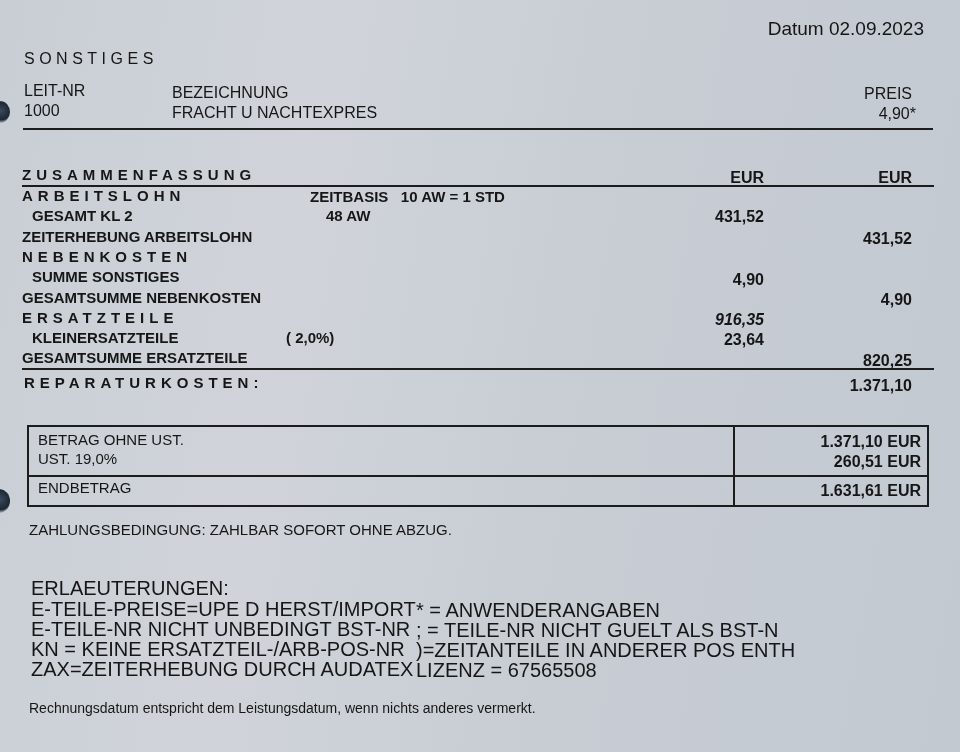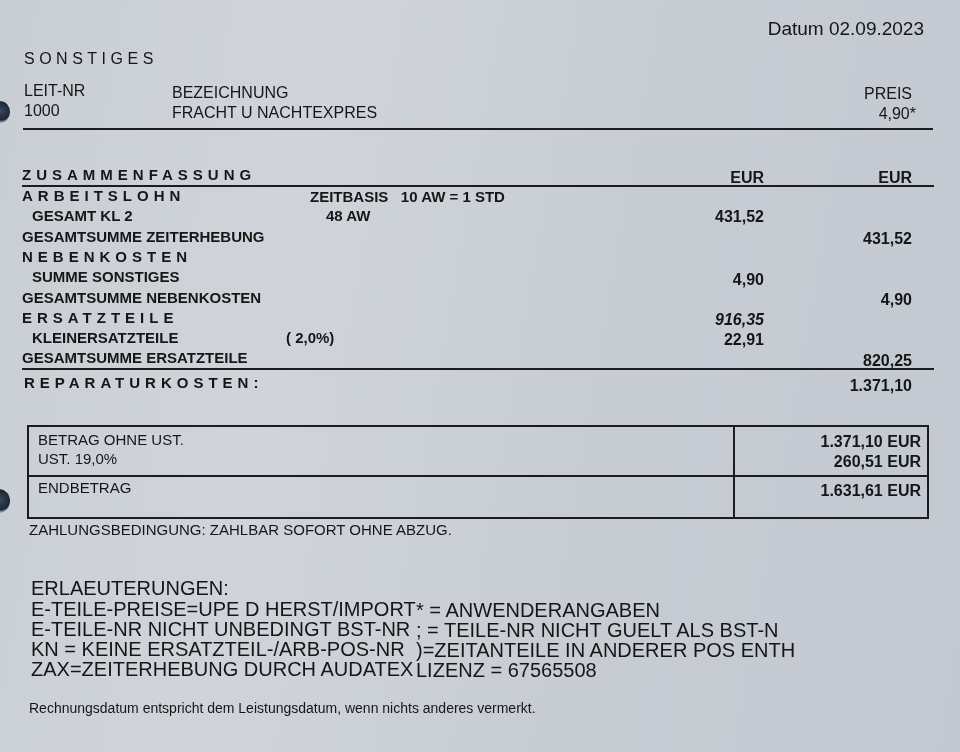--- a/index.html
+++ b/index.html
@@ -47,42 +47,42 @@
 <div class="abs f15 b sp" style="left:22px; top:166px; letter-spacing:5px;">ZUSAMMENFASSUNG</div>
 <div class="abs f16 b" style="right:196px; top:169px;">EUR</div>
 <div class="abs f16 b" style="right:48px; top:169px;">EUR</div>
 <div class="hline" style="left:22px; top:185px; width:912px;"></div>
 
 <div class="abs f15 b sp" style="left:22px; top:187px; letter-spacing:5px;">ARBEITSLOHN</div>
 <div class="abs f15 b" style="left:310px; top:188px; white-space:pre;">ZEITBASIS   10 AW = 1 STD</div>
 <div class="abs f15 b" style="left:32px; top:207px;">GESAMT KL 2</div>
 <div class="abs f15 b" style="left:326px; top:207px;">48 AW</div>
 <div class="abs f16 b" style="right:196px; top:208px;">431,52</div>
-<div class="abs f15 b" style="left:22px; top:228px;">GESAMTSUMME ZEITERHEBUNG</div>
+<div class="abs f15 b" style="left:22px; top:228px;">ZEITERHEBUNG ARBEITSLOHN</div>
 <div class="abs f16 b" style="right:48px; top:230px;">431,52</div>
 
 <div class="abs f15 b sp" style="left:22px; top:248px; letter-spacing:5px;">NEBENKOSTEN</div>
 <div class="abs f15 b" style="left:32px; top:268px;">SUMME SONSTIGES</div>
 <div class="abs f16 b" style="right:196px; top:271px;">4,90</div>
 <div class="abs f15 b" style="left:22px; top:289px;">GESAMTSUMME NEBENKOSTEN</div>
 <div class="abs f16 b" style="right:48px; top:291px;">4,90</div>
 
 <div class="abs f15 b sp" style="left:22px; top:309px; letter-spacing:5px;">ERSATZTEILE</div>
 <div class="abs f16 b" style="right:196px; top:311px;font-style:italic;">916,35</div>
 <div class="abs f15 b" style="left:32px; top:329px;text-align:center;">KLEINERSATZTEILE</div>
 <div class="abs f15 b" style="left:286px; top:329px; white-space:pre;">( 2,0%)</div>
-<div class="abs f16 b" style="right:196px; top:331px;">22,91</div>
+<div class="abs f16 b" style="right:196px; top:331px;">23,64</div>
 <div class="abs f15 b" style="left:22px; top:349px;">GESAMTSUMME ERSATZTEILE</div>
 <div class="abs f16 b" style="right:48px; top:352px;">820,25</div>
 <div class="hline" style="left:22px; top:368px; width:912px;"></div>
 
 <div class="abs f15 b sp" style="left:24px; top:374px; letter-spacing:5px;text-align:center;">REPARATURKOSTEN:</div>
 <div class="abs f16 b" style="right:48px; top:377px;">1.371,10</div>
 
-<div class="box" style="left:27px; top:425px; width:902px; height:94px;">
+<div class="box" style="left:27px; top:425px; width:902px; height:82px;">
   <div class="cell" style="left:704px; top:0; width:2px; height:100%; background:#1c1c1c;"></div>
   <div class="cell" style="left:0; top:48px; width:100%; height:2px; background:#1c1c1c;"></div>
 
   <div class="abs f15" style="left:9px; top:4px;">BETRAG OHNE UST.</div>
   <div class="abs f15" style="left:9px; top:23px;">UST. 19,0%</div>
   <div class="abs f15" style="left:9px; top:52px;">ENDBETRAG</div>
 
   <div class="abs f16 b" style="right:6px; top:6px;">1.371,10 EUR</div>
   <div class="abs f16 b" style="right:6px; top:26px;">260,51 EUR</div>
   <div class="abs f16 b" style="right:6px; top:55px;">1.631,61 EUR</div>

